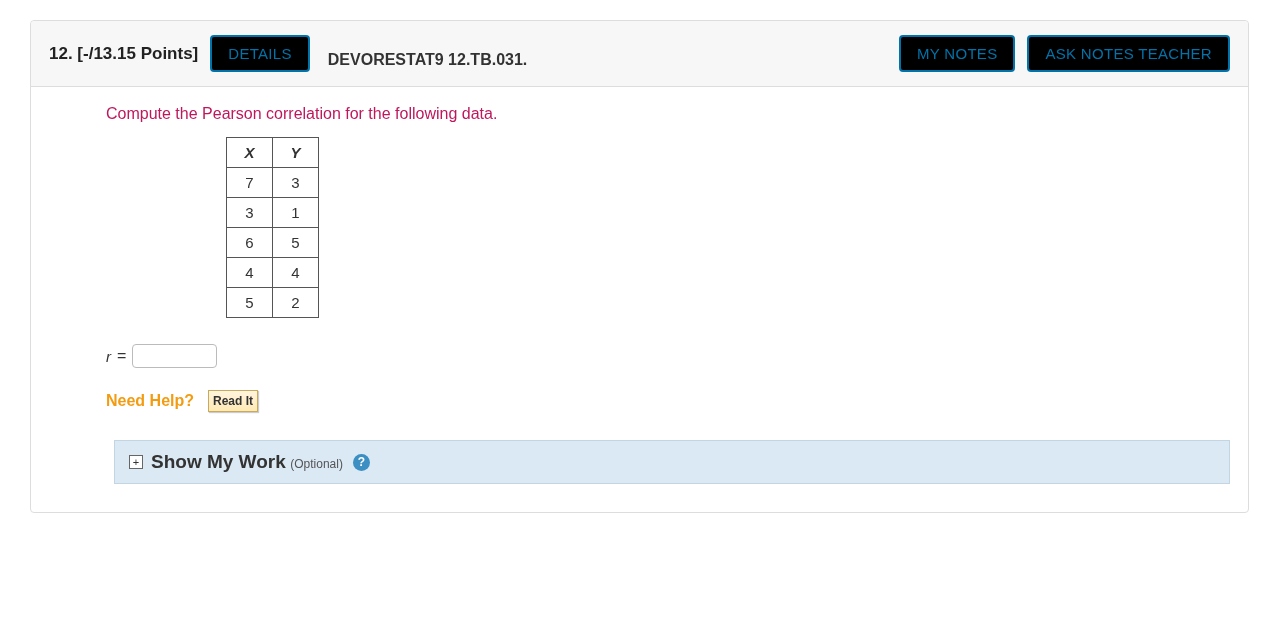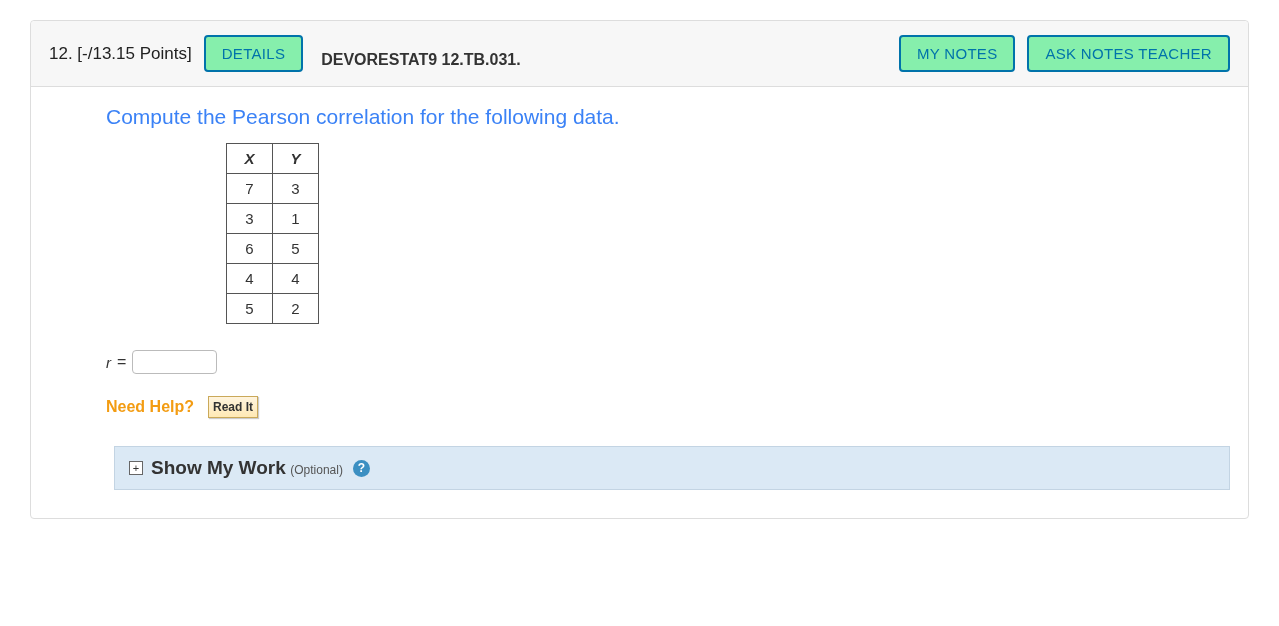--- a/index.html
+++ b/index.html
@@ -26,28 +26,28 @@
       background: #f7f7f7;
       border-bottom: 1px solid #ddd;
       border-radius: 4px 4px 0 0;
     }
     .header-left {
       display: flex;
       align-items: center;
       gap: 12px;
     }
     .question-number {
-      font-weight: normal;
+      font-weight: bold;
       font-size: 17px;
       color: #222;
     }
     .btn-outline {
       border: 2px solid #0073aa;
       color: #0073aa;
-      background: #86efac;
+      background: #000000;
       padding: 8px 16px;
       font-size: 15px;
       border-radius: 4px;
       cursor: pointer;
       font-weight: 400;
       letter-spacing: 0.3px;
     }
     .source-ref {
       font-weight: bold;
       font-size: 16px;
@@ -56,22 +56,22 @@
       margin-top: 12px;
     }
     .header-right {
       display: flex;
       gap: 12px;
     }
     .question-body {
       padding: 18px 10px 10px 75px;
     }
     .prompt {
-      font-size: 21px;
-      color: #3b82f6;
+      font-size: 16px;
+      color: #be185d;
       margin-bottom: 14px;
     }
     .data-table-wrap {
       margin-left: 120px;
       margin-bottom: 26px;
     }
     .data-table {
       border-collapse: collapse;
     }
     .data-table th,

